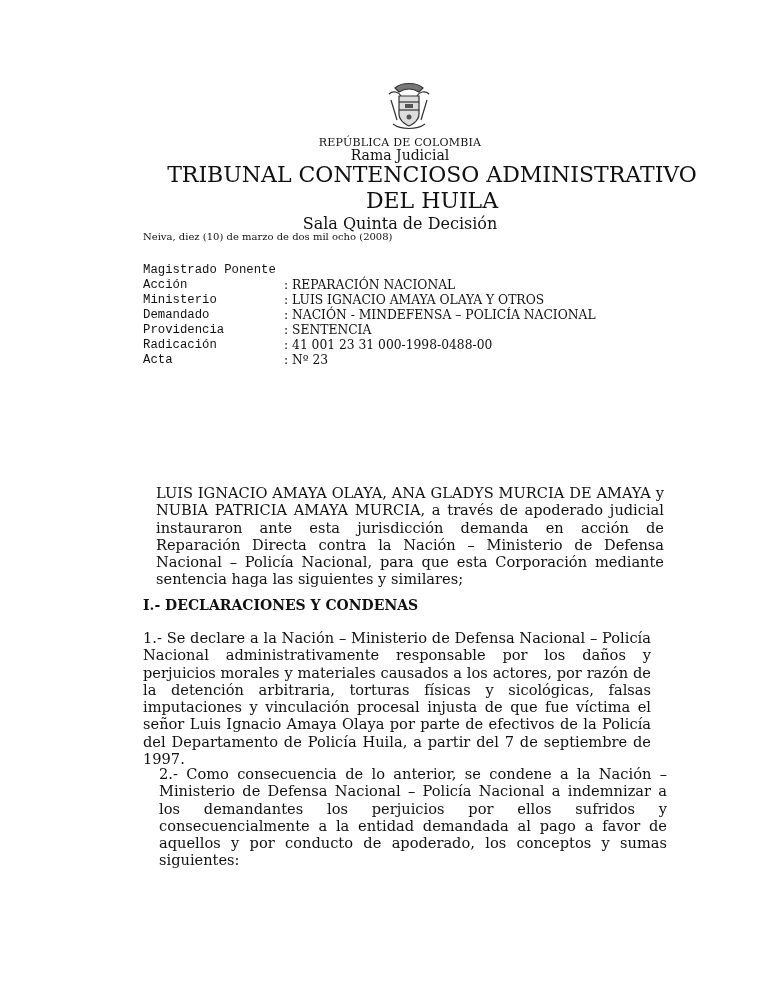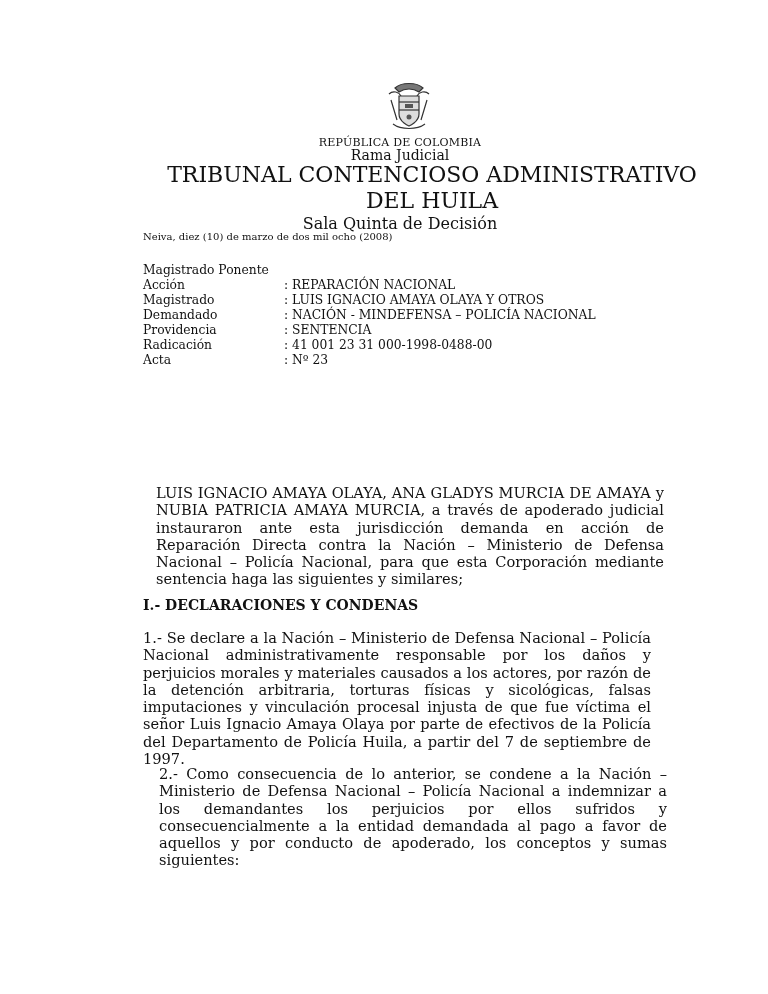--- a/index.html
+++ b/index.html
@@ -7,21 +7,21 @@
     .page { position: absolute; left: 0; top: 0; width: 768px; height: 994px; }
     .crest { position: absolute; left: 385px; top: 80px; width: 48px; height: 54px; }
     .center { position: absolute; left: 0; width: 800px; text-align: center; }
     .rep { top: 136px; font-size: 11px; letter-spacing: 0.2px; }
     .rama { top: 147px; font-size: 14px; }
     .tribunal { top: 162px; font-size: 22px; line-height: 26px; left: 130px; width: 540px; margin-left: 32px; }
     .sala { top: 214px; font-size: 16px; }
     .date { position: absolute; left: 143px; top: 231px; font-size: 10px; }
     .meta { position: absolute; left: 143px; top: 263px; font-size: 12.3px; line-height: 15px; }
     .meta .row { display: flex; }
-    .meta .k { width: 141px; }
+    .meta .k { width: 141px; font-family: Liberation Mono, monospace; }
     .para { position: absolute; left: 143px; width: 508px; font-size: 14.6px; line-height: 17.3px; text-align: justify; }
     .p1 { top: 471px; }
     .heading { position: absolute; left: 143px; top: 597px; font-size: 14px; font-weight: bold; }
     .p2 { top: 629px; }
     .p3 { top: 749px; }
   </style>
 </head>
 <body>
 
 <div class="page">
@@ -51,21 +51,21 @@
 
   <div class="meta">
     <div class="row">
       <span class="k">Magistrado Ponente</span>
     </div>
     <div class="row">
       <span class="k">Acción</span>
       <span>: REPARACIÓN NACIONAL</span>
     </div>
     <div class="row">
-      <span class="k">Magistrado</span>
+      <span class="k">Ministerio</span>
       <span>: LUIS IGNACIO AMAYA OLAYA Y OTROS</span>
     </div>
     <div class="row">
       <span class="k">Demandado</span>
       <span>: NACIÓN - MINDEFENSA – POLICÍA NACIONAL</span>
     </div>
     <div class="row">
       <span class="k">Providencia</span>
       <span>: SENTENCIA</span>
     </div>

